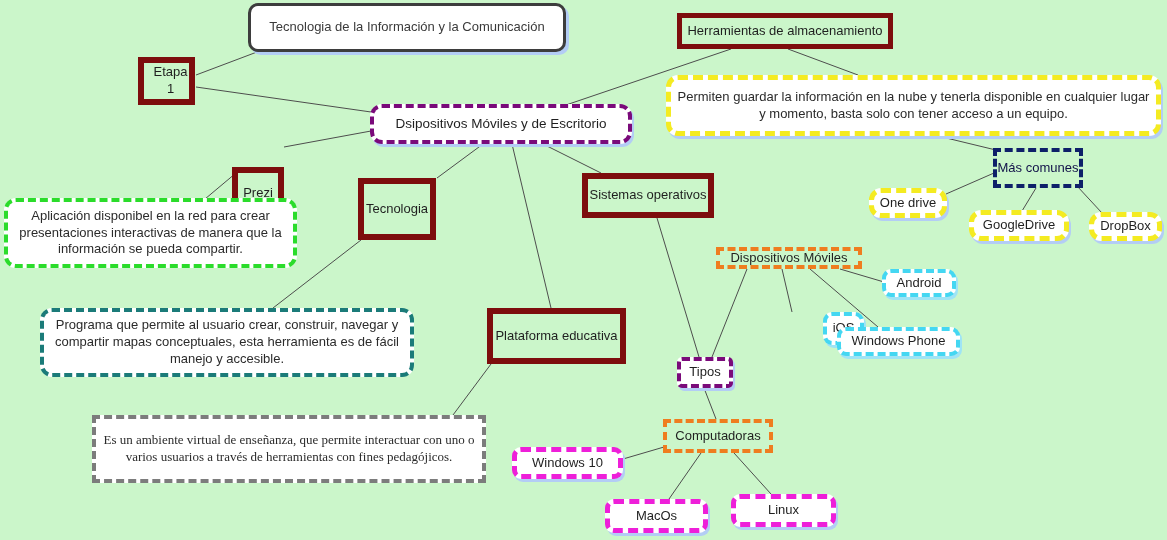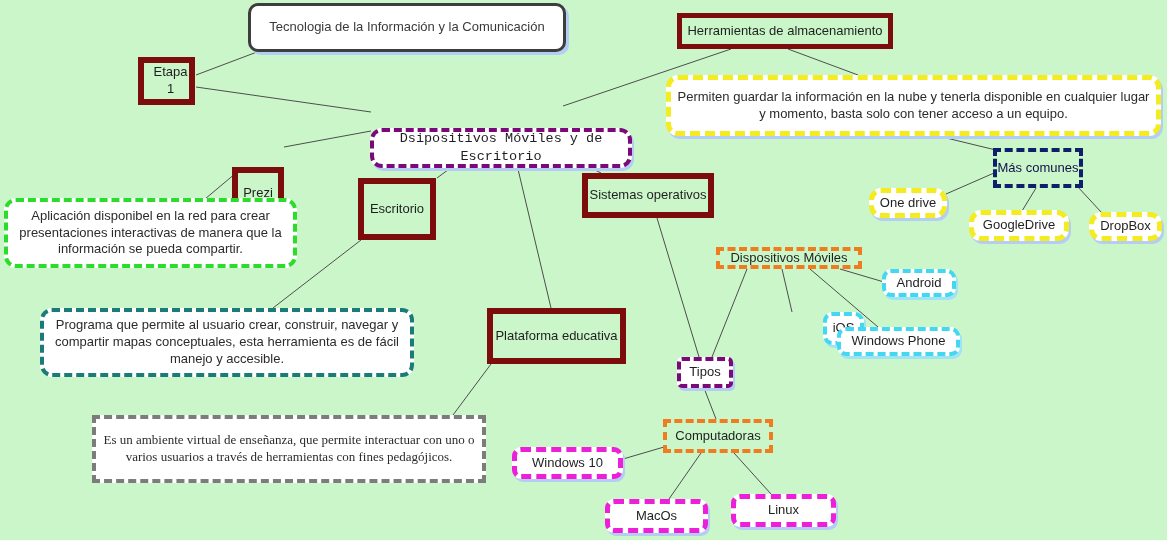--- a/index.html
+++ b/index.html
@@ -28,23 +28,22 @@
     background:var(--card_bg);
     border-radius:10px;
     box-shadow:3px 3px 0 var(--shadow);
     color:#3a3a3a;
   }
   .purple-main{
     border:4px dashed var(--purple);
     background:var(--card_bg);
     border-radius:12px;
     box-shadow:2px 3px 0 var(--shadow);
-    font-family:Liberation Mono, monospace;
+    font-family:Liberation Sans, sans-serif;
     font-size:13.5px;
-    margin-top:24px;
   }
   .purple-small{
     border:4px dashed var(--purple);
     background:var(--card_bg);
     border-radius:5px;
     box-shadow:2px 3px 0 var(--shadow);
   }
   .yellow-card{
     border:5px dashed var(--yellow);
     background:var(--card_bg);
@@ -144,21 +143,21 @@
   <div class="node n-etapa1 maroon">Etapa 1</div>
   <div class="node n-prezi maroon">Prezi</div>
   <div class="node n-herramientas maroon thin">Herramientas de almacenamiento</div>
   <div class="node n-dsipositivos purple-main">Dsipositivos Móviles y de Escritorio</div>
   <div class="node n-yellow_desc yellow-card desc">Permiten guardar la información en la nube y tenerla disponible en cualquier lugar y momento, basta solo con tener acceso a un equipo.</div>
   <div class="node n-mas_comunes navy-box">Más comunes</div>
   <div class="node n-one_drive yellow-card">One drive</div>
   <div class="node n-googledrive yellow-card">GoogleDrive</div>
   <div class="node n-dropbox yellow-card">DropBox</div>
   <div class="node n-green_desc green-card desc">Aplicación disponibel en la red para crear presentaciones interactivas de manera que la información se pueda compartir.</div>
-  <div class="node n-cmaptools maroon">Escritorio</div>
+  <div class="node n-cmaptools maroon">Tecnologia</div>
   <div class="node n-sistemas maroon">Sistemas operativos</div>
   <div class="node n-disp_moviles orange-box">Dispositivos Móviles</div>
   <div class="node n-android cyan-card">Android</div>
   <div class="node n-ios cyan-card">iOS</div>
   <div class="node n-windows_phone cyan-card">Windows Phone</div>
   <div class="node n-teal_desc teal-card desc">Programa que permite al usuario crear, construir, navegar y compartir mapas conceptuales, esta herramienta es de fácil manejo y accesible.</div>
   <div class="node n-plataforma maroon">Plataforma educativa</div>
   <div class="node n-tipos purple-small">Tipos</div>
   <div class="node n-gray_desc gray-card desc">Es un ambiente virtual de enseñanza, que permite interactuar con uno o varios usuarios a través de herramientas con fines pedagójicos.</div>
   <div class="node n-computadoras orange-box">Computadoras</div>

